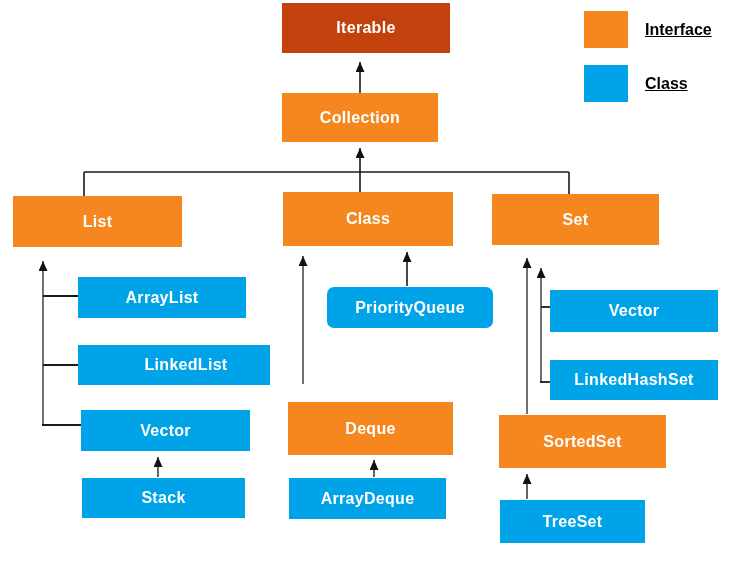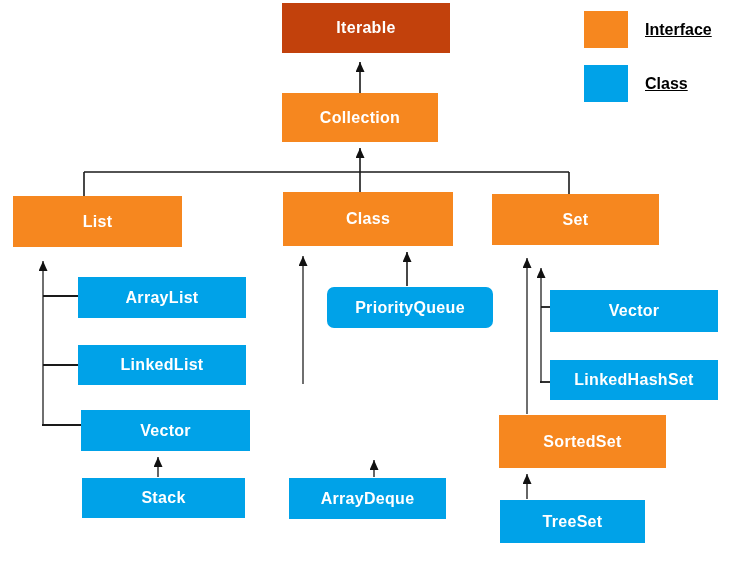--- a/index.html
+++ b/index.html
@@ -78,24 +78,25 @@
 
     <line x1="527" y1="499" x2="527" y2="474" stroke="#555555" stroke-width="1.8" marker-end="url(#ah)"></line>
   </svg>
 
   <div class="node n-iterable" style="background: #c2410c;">Iterable</div>
   <div class="node n-collection" style="background: rgb(246, 135, 31);">Collection</div>
   <div class="node n-list" style="background: rgb(246, 135, 31);">List</div>
   <div class="node n-queue" style="background: rgb(246, 135, 31);">Class</div>
   <div class="node n-set" style="background: rgb(246, 135, 31);">Set</div>
   <div class="node n-arraylist" style="background: rgb(0, 162, 232);">ArrayList</div>
-  <div class="node n-linkedlist" style="background: rgb(0, 162, 232);">LinkedList</div>
+  <div class="node n-linkedlist" style="background: rgb(0, 162, 232); padding-left: 24px;">LinkedList</div>
   <div class="node n-vector" style="background: rgb(0, 162, 232);">Vector</div>
   <div class="node n-stack" style="background: rgb(0, 162, 232);">Stack</div>
   <div class="node n-priorityqueue" style="background: rgb(0, 162, 232);">PriorityQueue</div>
+  <div class="node n-deque" style="background: rgb(246, 135, 31);">Deque</div>
   <div class="node n-arraydeque" style="background: rgb(0, 162, 232);">ArrayDeque</div>
   <div class="node n-hashset" style="background: rgb(0, 162, 232);">Vector</div>
   <div class="node n-sortedset" style="background: rgb(246, 135, 31);">SortedSet</div>
   <div class="node n-linkedhashset" style="background: rgb(0, 162, 232);">LinkedHashSet</div>
   <div class="node n-treeset" style="background: rgb(0, 162, 232);">TreeSet</div>
 
   <div class="swatch sw-interface" style="background: rgb(246, 135, 31);"></div>
   <div class="legend-label ll-interface">Interface</div>
   <div class="swatch sw-class" style="background: rgb(0, 162, 232);"></div>
   <div class="legend-label ll-class">Class</div>

